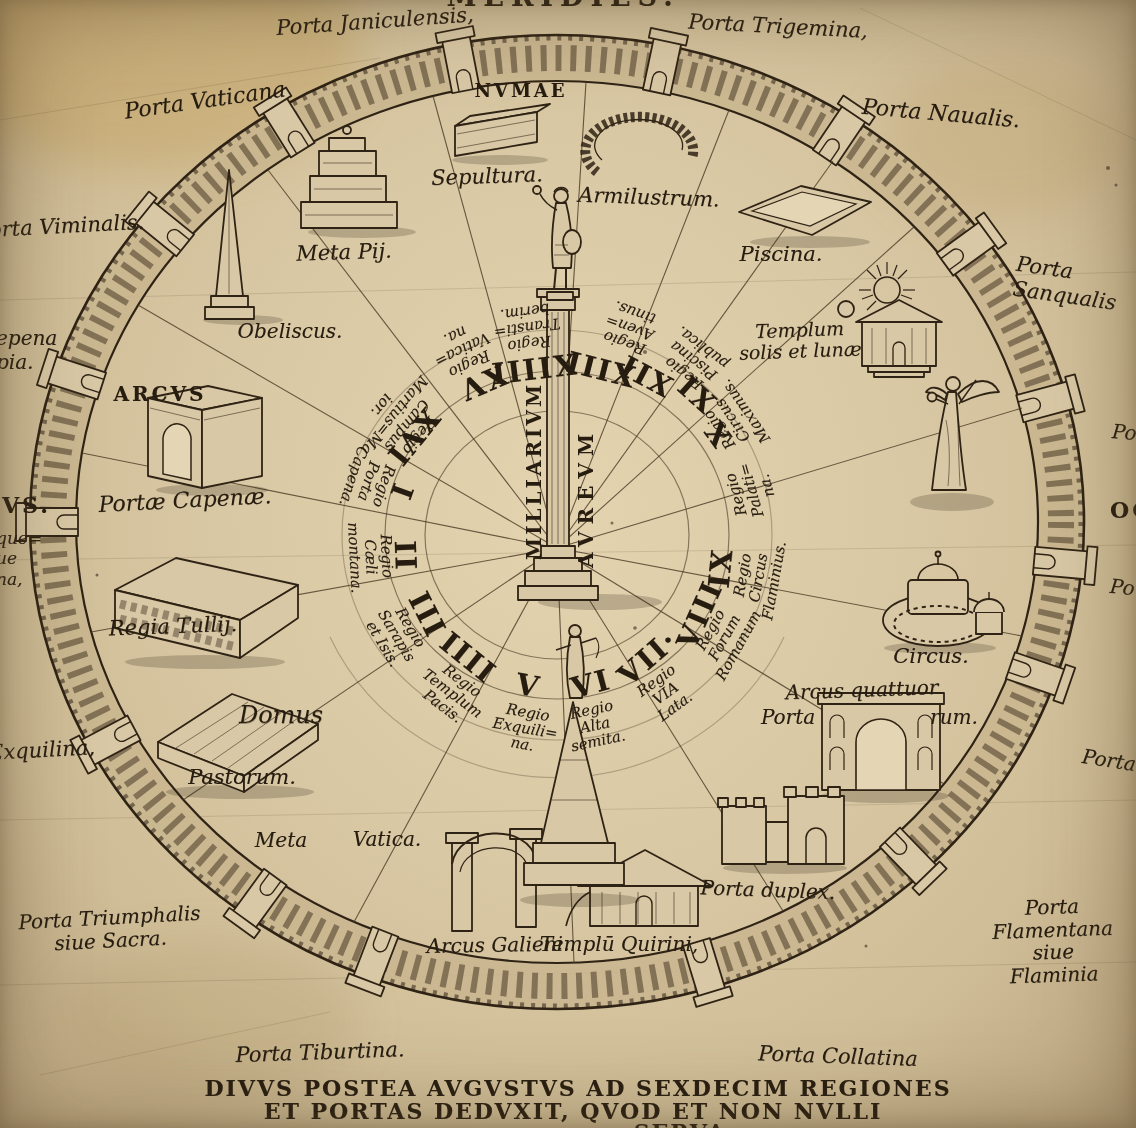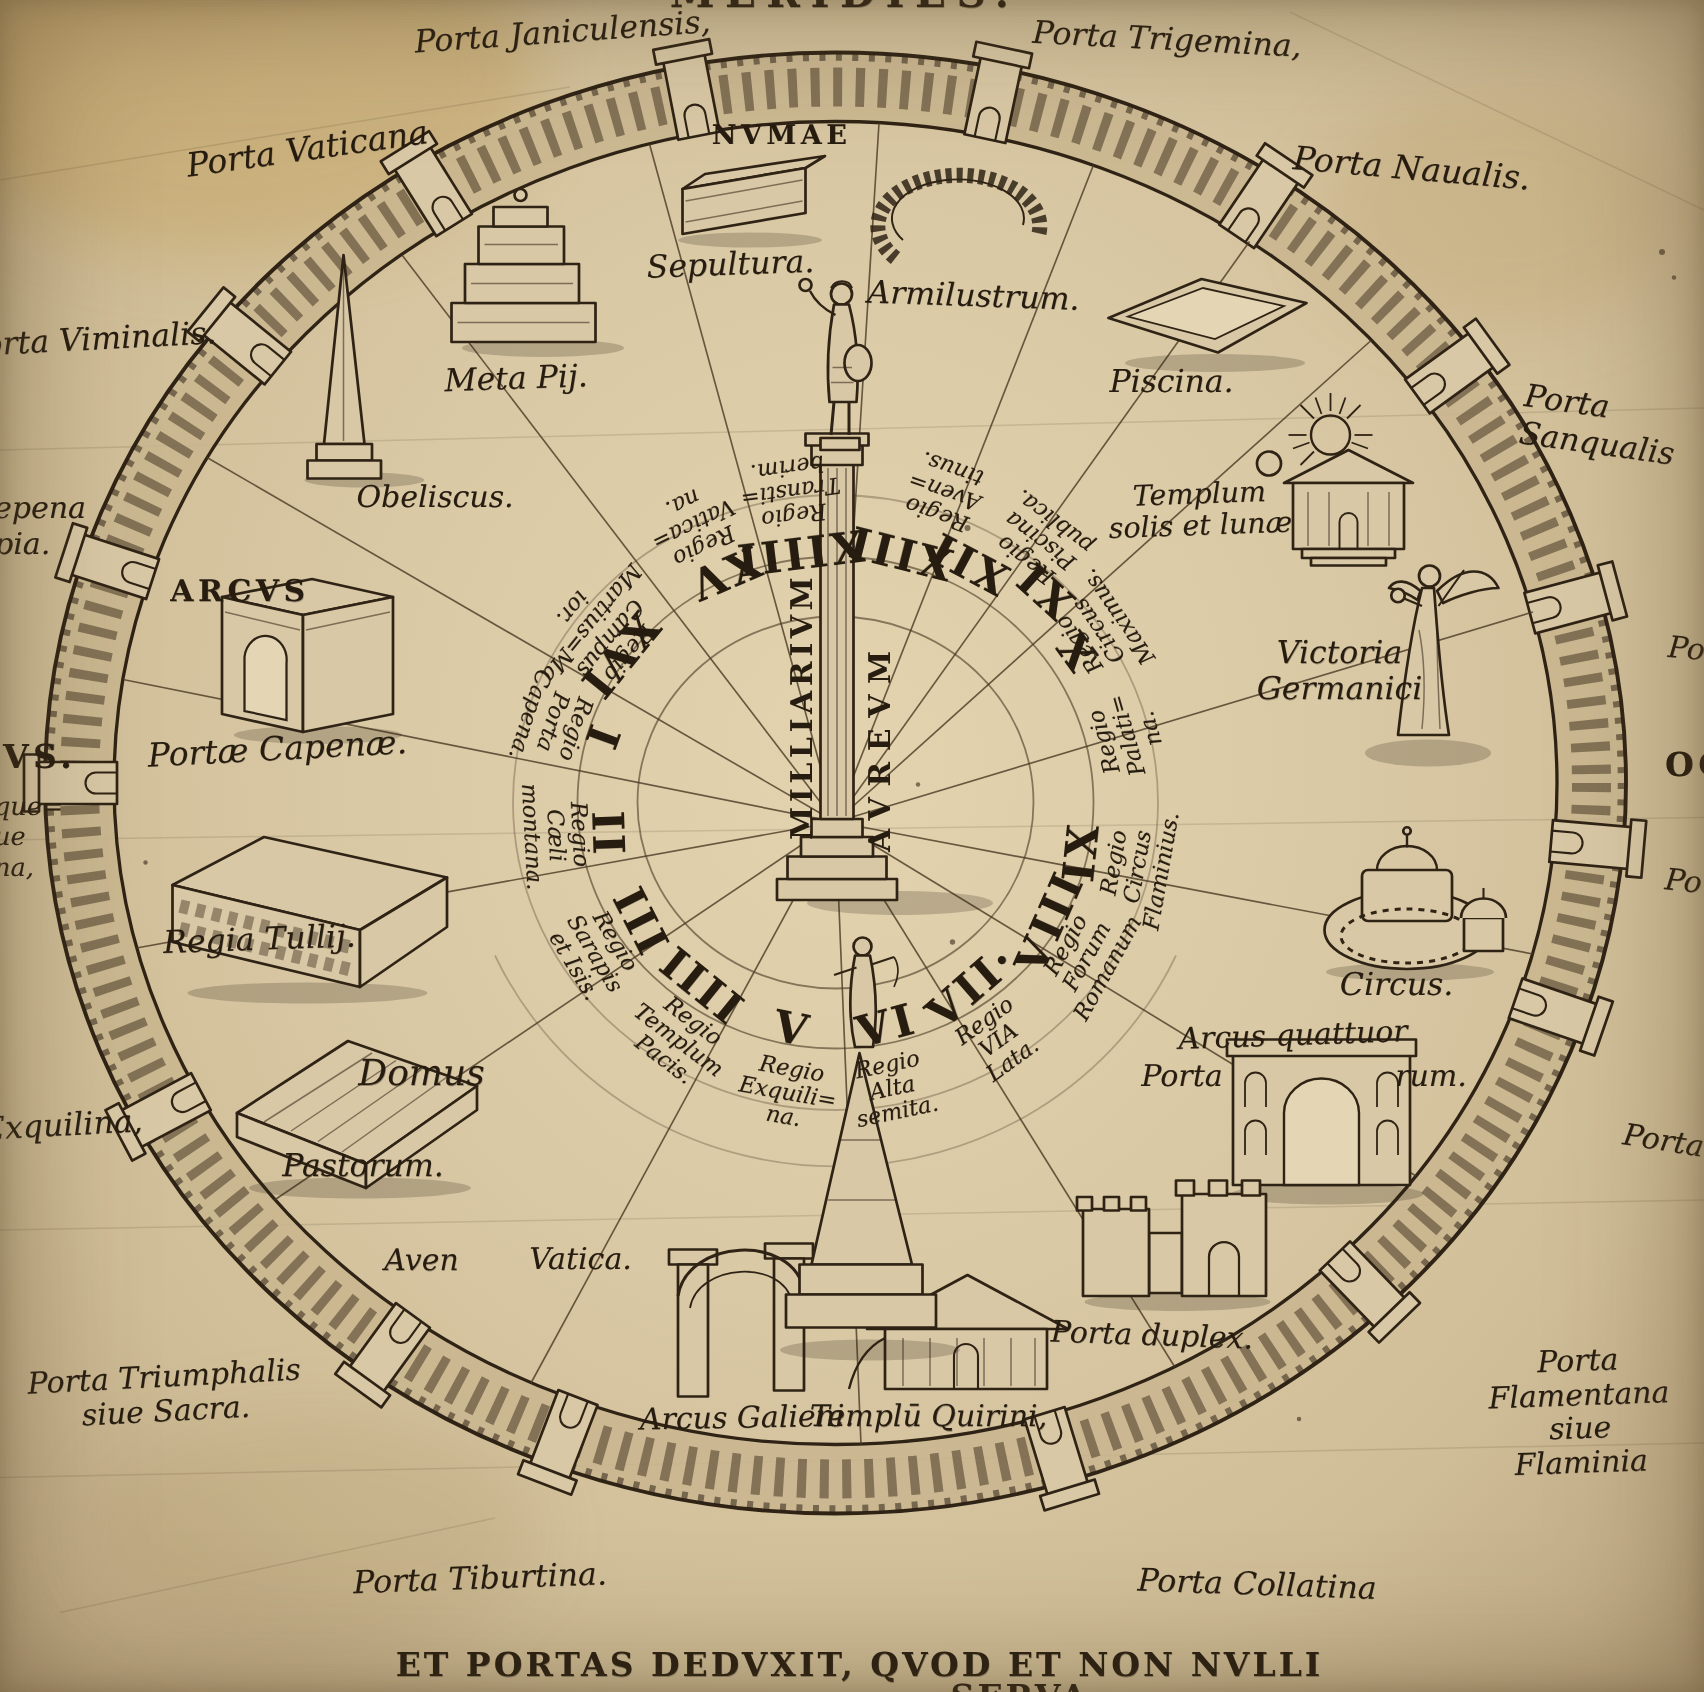--- a/index.html
+++ b/index.html
@@ -501,30 +501,29 @@
   <div class="lbl caps" style="left:521px;top:91px;font-size:18px;">NVMAE</div>
   <div class="lbl script" style="left:487px;top:177px;--r:-2deg;font-size:21px;">Sepultura.</div>
   <div class="lbl script" style="left:649px;top:198px;--r:2deg;font-size:21px;">Armilustrum.</div>
   <div class="lbl script" style="left:344px;top:253px;--r:-2deg;font-size:21px;">Meta Pij.</div>
   <div class="lbl script" style="left:781px;top:255px;font-size:21px;">Piscina.</div>
   <div class="lbl script" style="left:800px;top:341px;--r:-2deg;font-size:19px;">Templum
 solis et lunæ</div>
   <div class="lbl script" style="left:290px;top:331px;font-size:20px;">Obeliscus.</div>
   <div class="lbl caps" style="left:160px;top:380px;font-size:20px;margin-top:14px;">ARCVS</div>
   <div class="lbl script" style="left:185px;top:501px;--r:-3deg;font-size:22px;">Portæ Capenæ.</div>
-  <div class="lbl script" style="left:893px;top:448px;font-size:21px;">Victoria
-Germanici</div>
   <div class="lbl script" style="left:173px;top:627px;--r:-2deg;font-size:21px;">Regia Tullij.</div>
   <div class="lbl script" style="left:931px;top:657px;font-size:21px;">Circus.</div>
   <div class="lbl script" style="left:862px;top:690px;--r:-2deg;font-size:20px;">Arcus quattuor</div>
   <div class="lbl script" style="left:788px;top:717px;font-size:20px;">Porta</div>
   <div class="lbl script" style="left:954px;top:717px;font-size:20px;">rum.</div>
   <div class="lbl script" style="left:281px;top:716px;font-size:24px;">Domus</div>
   <div class="lbl script" style="left:242px;top:778px;font-size:21px;">Pastorum.</div>
-  <div class="lbl script" style="left:281px;top:840px;font-size:20px;">Aven</div>
+  <div class="lbl script" style="left:281px;top:840px;font-size:20px;">Meta</div>
   <div class="lbl script" style="left:387px;top:839px;font-size:20px;">Vatica.</div>
   <div class="lbl script" style="left:498px;top:945px;--r:-1deg;font-size:20px;">Arcus Galieni.</div>
   <div class="lbl script" style="left:619px;top:944px;font-size:20px;">Templū Quirini,</div>
 
+  <div class="lbl caps" style="left:578px;top:1088px;font-size:22px;letter-spacing:2px;white-space:nowrap;">DIVVS POSTEA AVGVSTVS AD SEXDECIM REGIONES</div>
   <div class="lbl caps" style="left:573px;top:1111px;font-size:22px;letter-spacing:2px;white-space:nowrap;">ET PORTAS DEDVXIT, QVOD ET NON NVLLI</div>
   <div class="lbl caps" style="left:680px;top:1132px;font-size:22px;letter-spacing:2px;white-space:nowrap;">SERVA</div>
 
 </div>
 
 </body></html>

